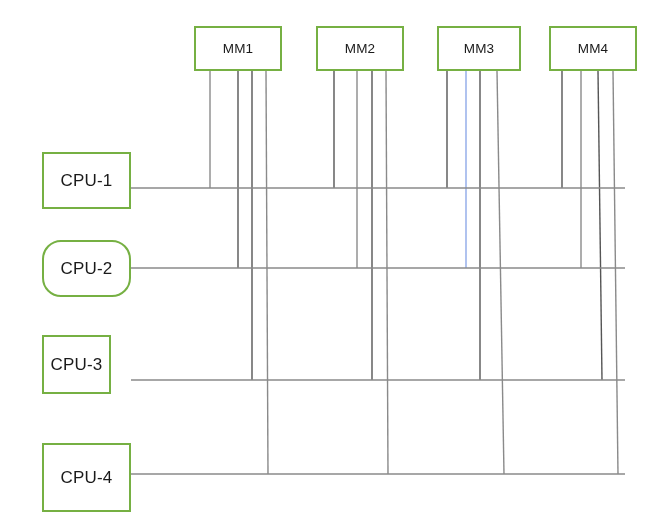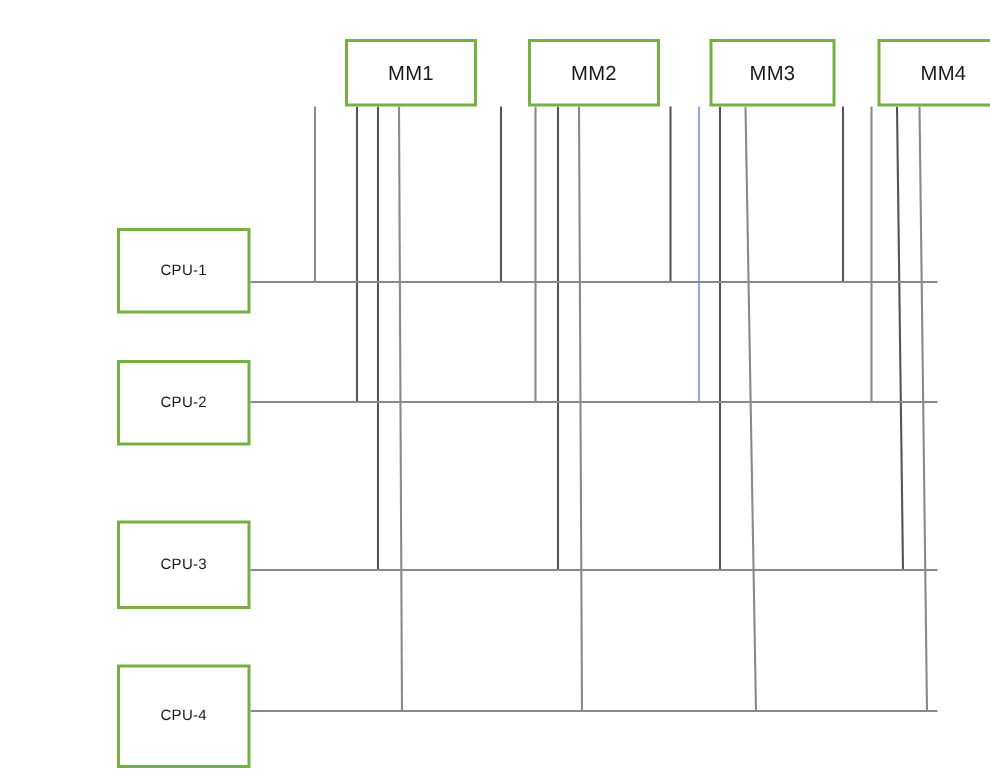--- a/index.html
+++ b/index.html
@@ -29,24 +29,23 @@
     box-sizing: border-box;
     border: 2px solid #76b043;
     background: #ffffff;
     display: flex;
     align-items: center;
     justify-content: center;
     color: #1a1a1a;
     font-size: 13.5px;
     letter-spacing: 0.2px;
     z-index: 5;
-    margin-left: 36px;
   }
   .mm-box { font-size: 13.5px; }
-  .cpu-box { font-size: 10px; }
+  .cpu-box { font-size: 17px; }
   .node-label {
     pointer-events: none;
     white-space: nowrap;
   }
 </style>
 </head>
 <body>
 
 <div id="canvas">
   <svg id="wires" viewBox="0 0 660 521" xmlns="http://www.w3.org/2000/svg">
@@ -79,22 +78,22 @@
     </div>
     <div class="node-box mm-box" style="left: 437px; top: 26px; width: 84px; height: 45px;">
       <span class="node-label">MM3</span>
     </div>
     <div class="node-box mm-box" style="left: 549px; top: 26px; width: 88px; height: 45px;">
       <span class="node-label">MM4</span>
     </div>
     <div class="node-box cpu-box" style="left: 42px; top: 152px; width: 89px; height: 57px;">
       <span class="node-label">CPU-1</span>
     </div>
-    <div class="node-box cpu-box" style="left: 42px; top: 240px; width: 89px; height: 57px;">
+    <div class="node-box cpu-box" style="left: 42px; top: 240px; width: 89px; height: 57px; border-radius: 19px;">
       <span class="node-label">CPU-2</span>
     </div>
-    <div class="node-box cpu-box" style="left: 42px; top: 347px; width: 89px; height: 59px;">
+    <div class="node-box cpu-box" style="left: 42px; top: 335px; width: 69px; height: 59px;">
       <span class="node-label">CPU-3</span>
     </div>
     <div class="node-box cpu-box" style="left: 42px; top: 443px; width: 89px; height: 69px;">
       <span class="node-label">CPU-4</span>
     </div>
   </div>
 
 </body></html>

